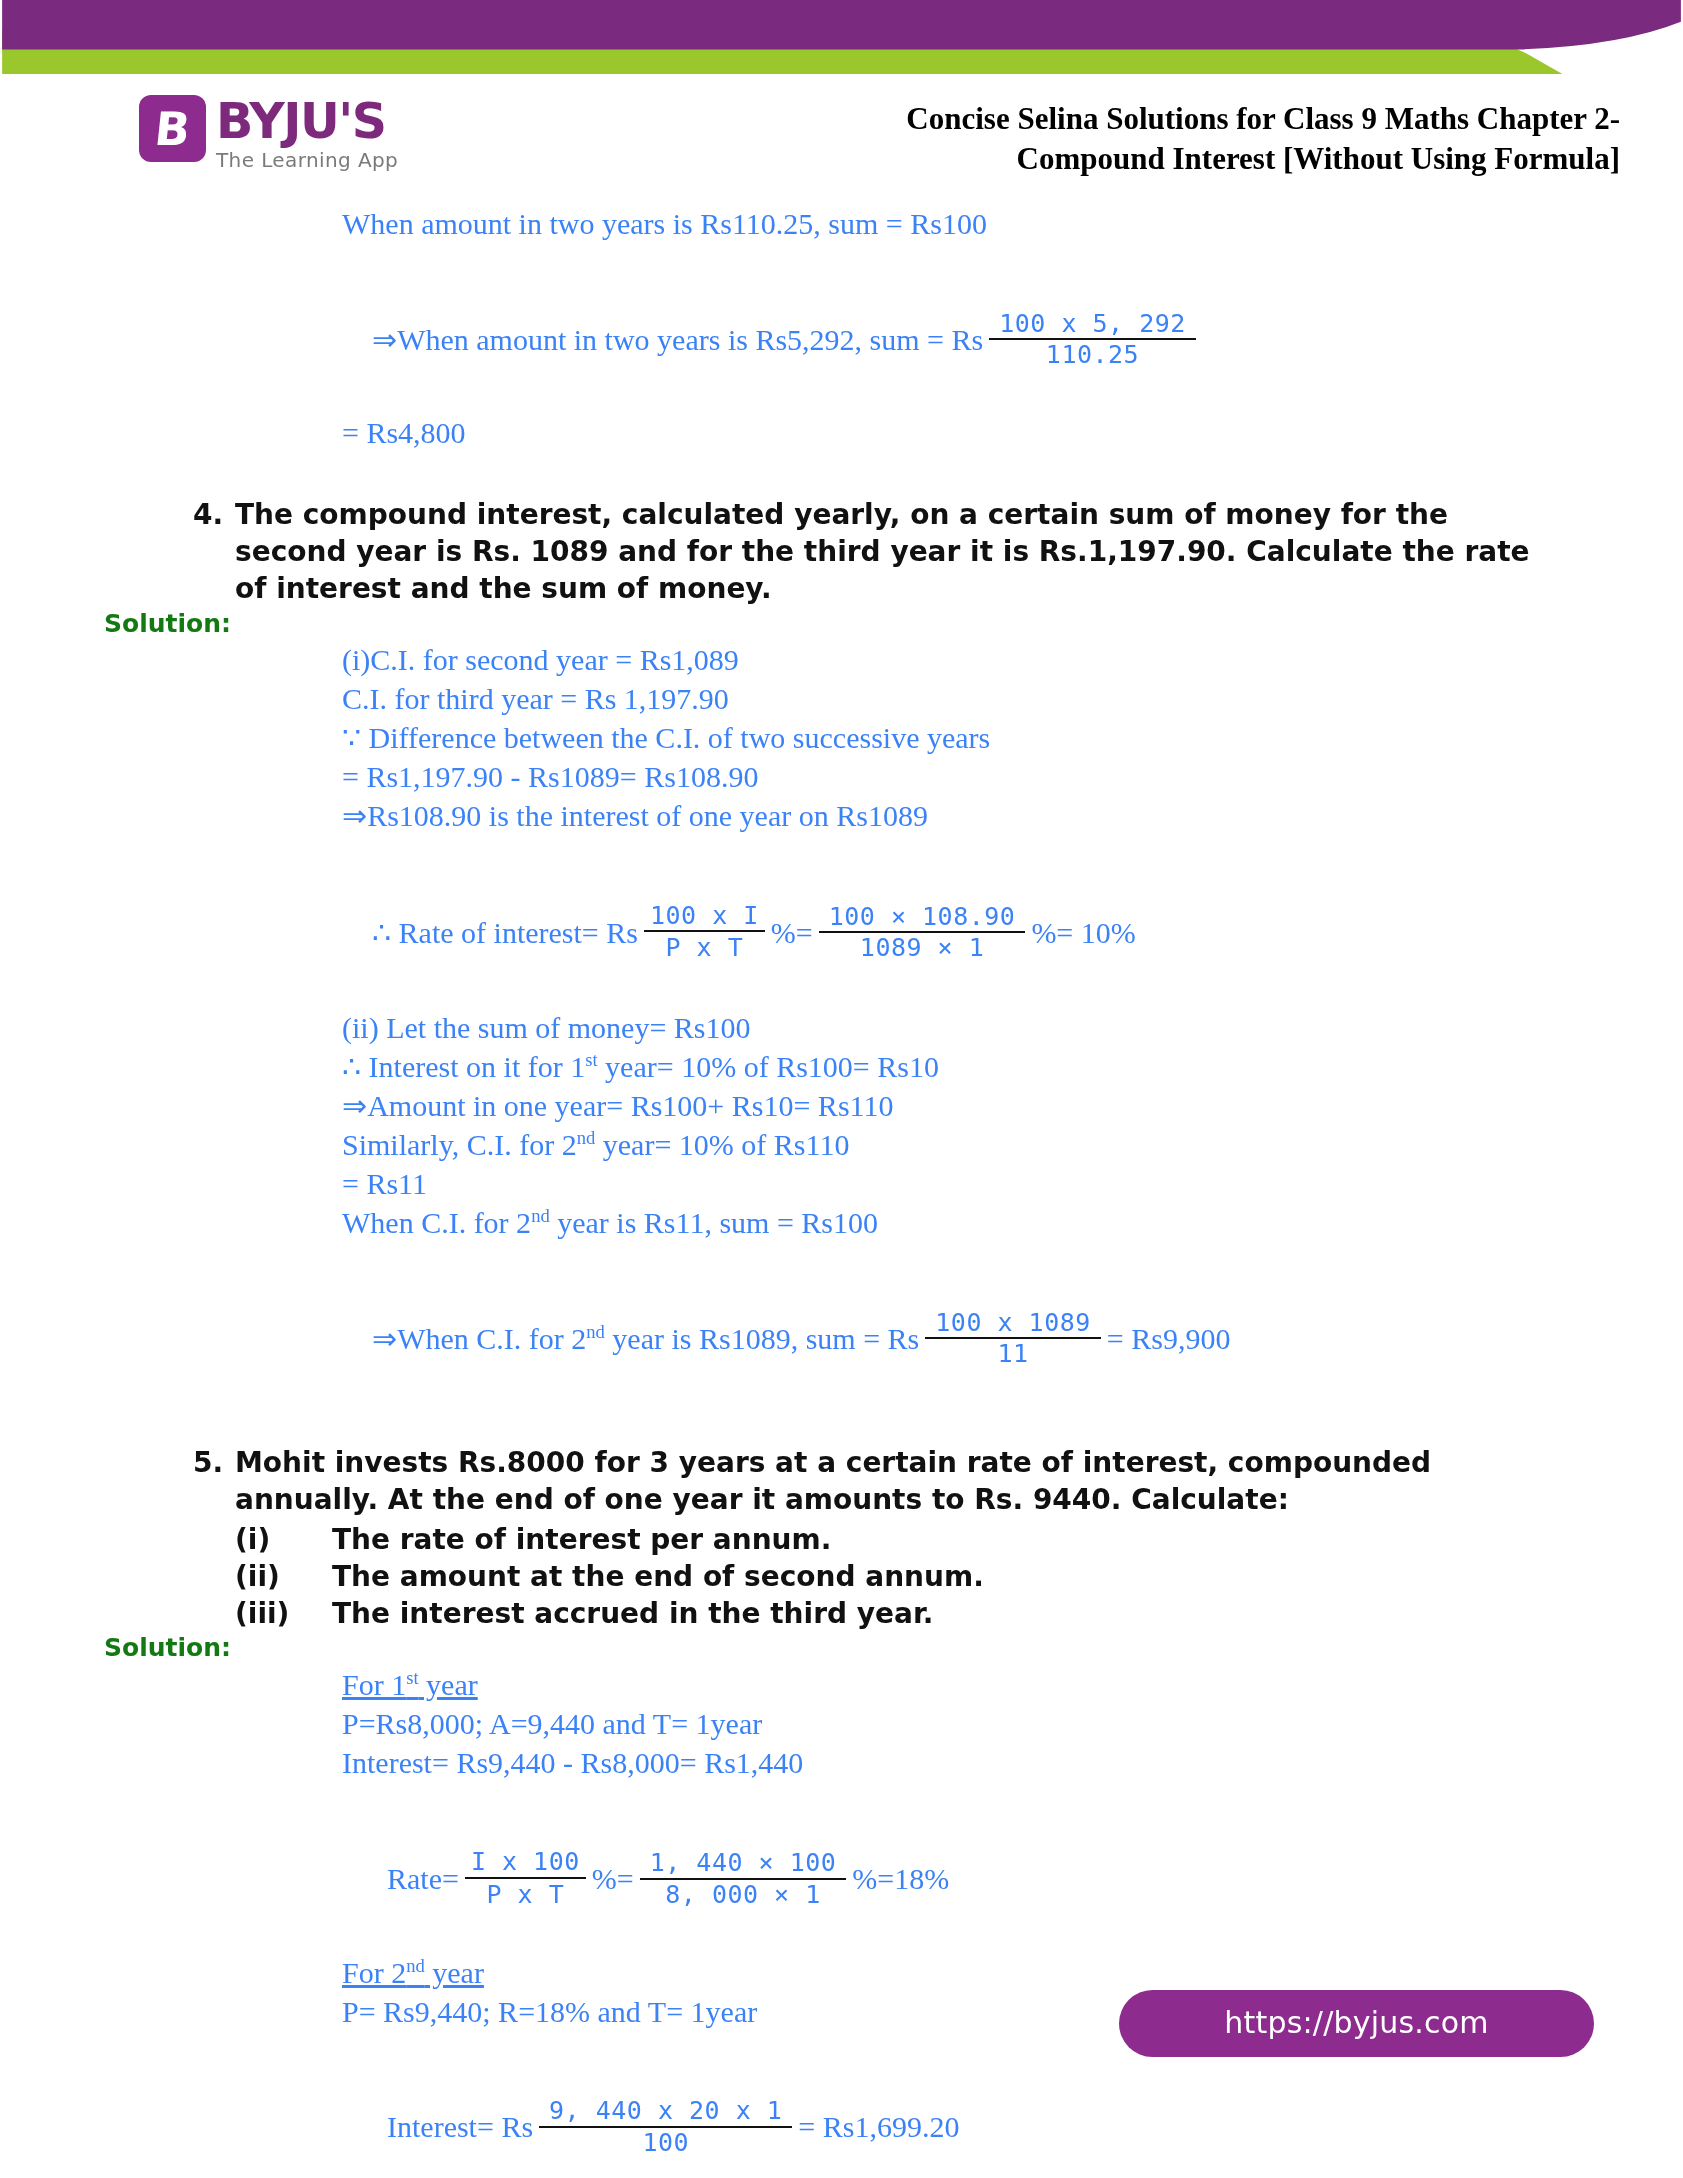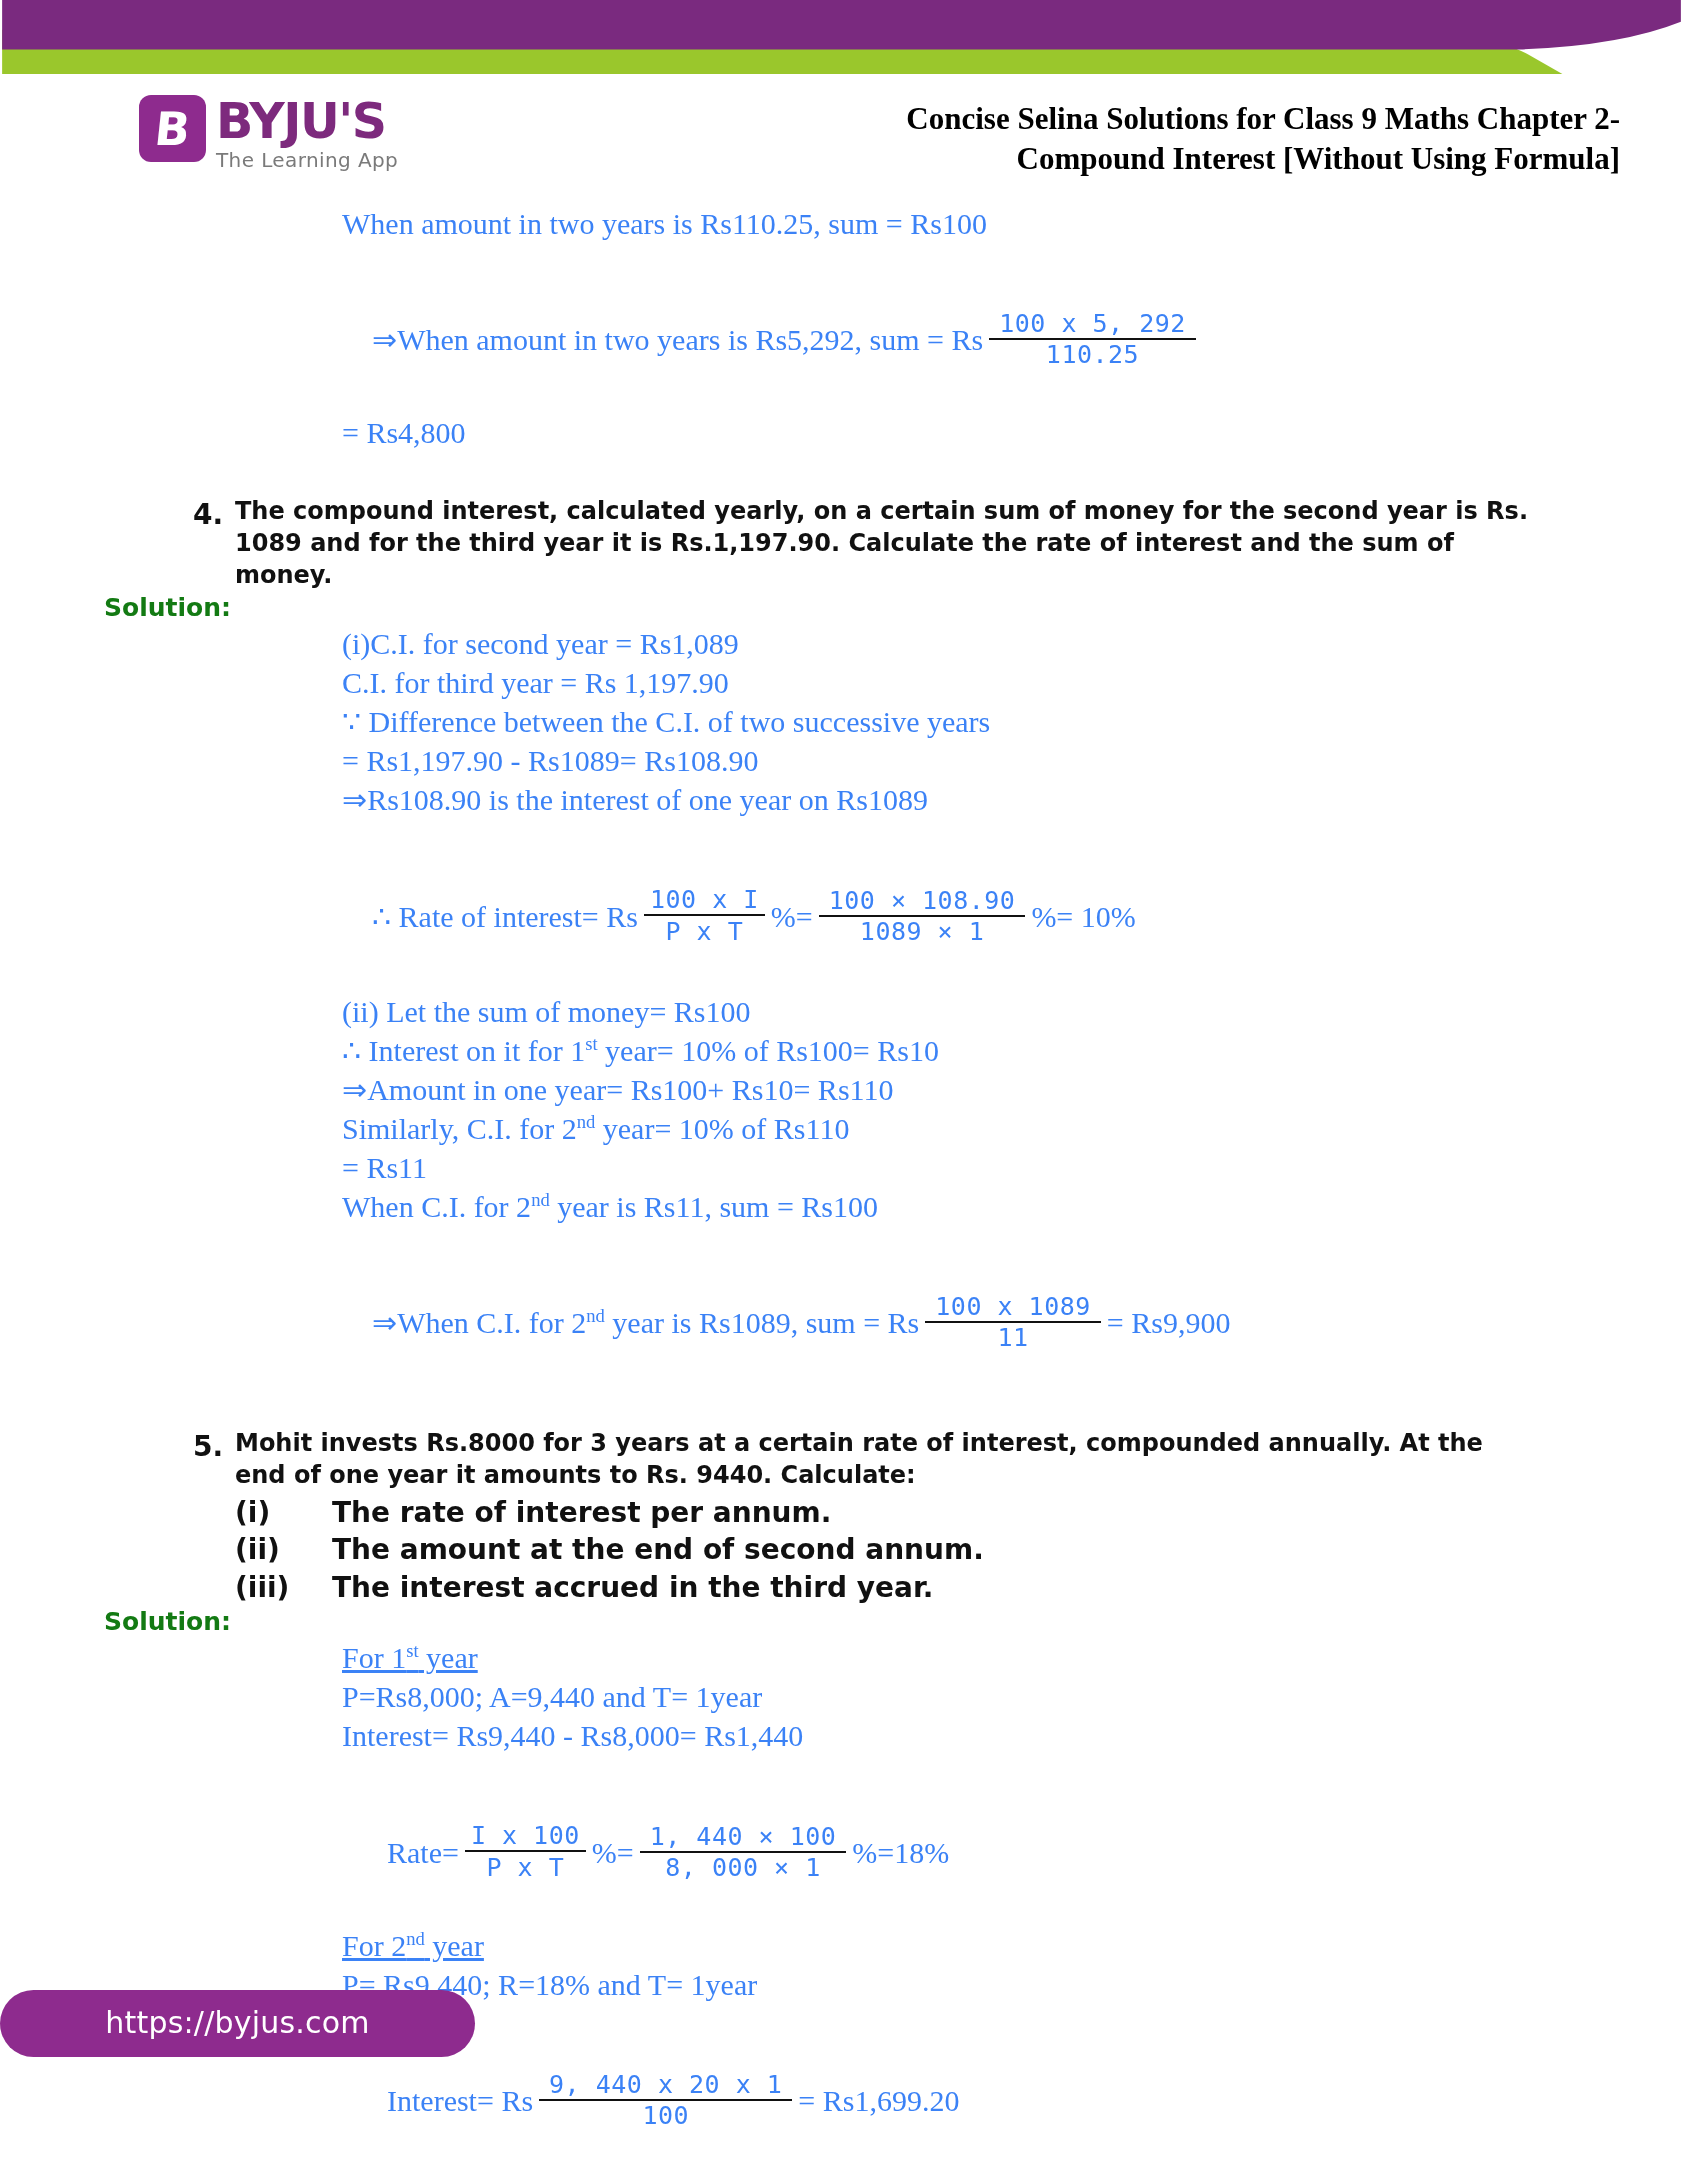--- a/index.html
+++ b/index.html
@@ -119,21 +119,21 @@
     font-weight: bold;
     font-size: 28px;
     line-height: 1.33;
     color: #111111;
     width: 42px;
     flex: none;
   }
   .q-text {
     font-family: "DejaVu Sans", sans-serif;
     font-weight: bold;
-    font-size: 24px;
+    font-size: 28px;
     line-height: 1.33;
     color: #111111;
   }
   .sub-list { margin-top: 2px; }
   .sub-item {
     display: flex;
     font-family: "DejaVu Sans", sans-serif;
     font-weight: bold;
     font-size: 28px;
     line-height: 1.33;
@@ -175,21 +175,21 @@
   .uline { text-decoration: underline; }
   .gap-44 { height: 44px; }
 
   
   #footer {
     position: absolute;
     left: 0;
     top: 1990px;
     width: 1594px;
     display: flex;
-    justify-content: flex-start;
+    justify-content: flex-end;
   }
   #footer-url {
     background: #8e2b8e;
     color: #ffffff;
     font-family: "DejaVu Sans", sans-serif;
     font-size: 30px;
     padding: 15px 0 17px 0;
     width: 475px;
     text-align: center;
     border-radius: 34px;

